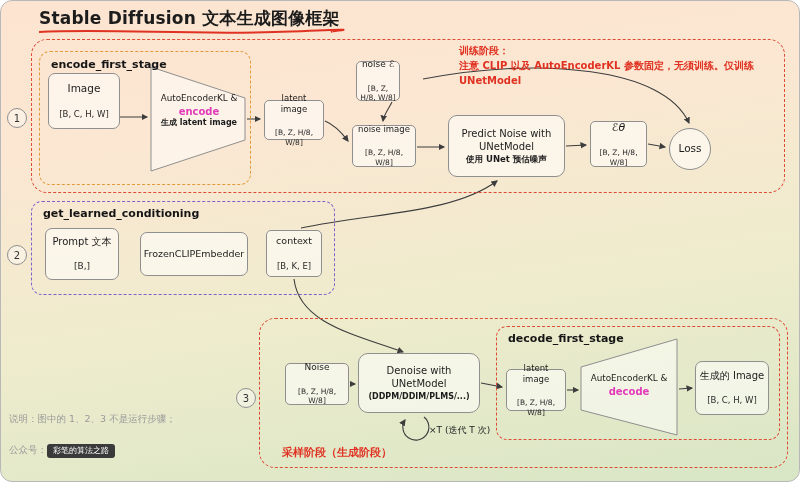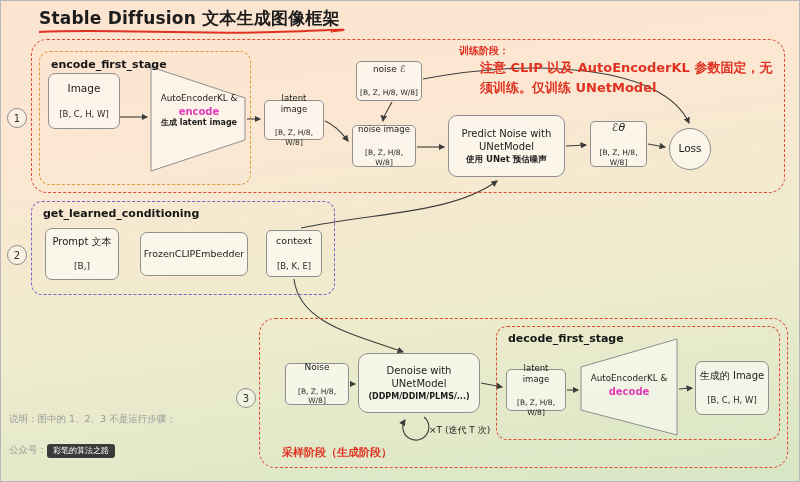--- a/index.html
+++ b/index.html
@@ -1,18 +1,18 @@
 <!DOCTYPE html>
 <html><head>
 <meta charset="utf-8">
 <style>
   html,body { margin:0; padding:0; background:#fff; }
   .canvas {
     position:relative; width:800px; height:482px; box-sizing:border-box;
-    border:1px solid #b8b8b8; border-radius:0; overflow:hidden;
+    border:1px solid #b8b8b8; border-radius:12px; overflow:hidden;
     background:linear-gradient(172deg, #fce4d0 0%, #fbe7d2 28%, #eeeccd 62%, #d8e6c5 100%);
     font-family:"DejaVu Sans","Liberation Sans",sans-serif; color:#1c1c1c;
   }
   .abs { position:absolute; }
   .overlay { position:absolute; inset:0; width:800px; height:482px; pointer-events:none; }
   .trap { fill:rgba(255,255,255,0.5); stroke:#8f8f8f; stroke-width:1; }
   .arrow { fill:none; stroke:#3d3d3d; stroke-width:1.1; marker-end:url(#ah); }
   .title { left:38px; top:6px; font-size:17px; font-weight:bold; letter-spacing:.2px; }
   .region { position:absolute; border-radius:16px; }
   .r-training { left:30px; top:38px; width:752px; height:152px; border:1.6px dashed #dd4b35; }
@@ -32,21 +32,21 @@
   .step {
     position:absolute; width:18px; height:18px; border:1px solid #8f8f8f; border-radius:50%;
     background:rgba(255,255,255,0.4); font-size:10px; display:flex; align-items:center;
     justify-content:center; color:#333;
   }
   .loss { border-radius:50%; }
   .magenta { color:#e23bb8; font-weight:bold; }
   .trap-label { position:absolute; text-align:center; line-height:1.35; }
   .note { position:absolute; left:458px; top:42px; width:326px; color:#e03222; line-height:1.5; }
   .note .nt { font-weight:bold; font-size:10px; }
-  .note .nb { font-size:13px; font-weight:bold;margin-left:21px; }
+  .note .nb { font-size:10px; font-weight:bold; }
   .foot { position:absolute; color:#9a9a9a; font-size:9.5px; line-height:1.2; }
   .badge { display:inline-block; background:#3a3a3a; color:#fff; font-size:8px;
     padding:2px 6px; border-radius:3px; vertical-align:middle; }
   .loop-label { position:absolute; font-size:9px; color:#222; }
   .stage-label { position:absolute; color:#e03222; font-weight:bold; font-size:11px; }
 </style>
 </head>
 <body>
 
 <div class="canvas">
@@ -107,21 +107,21 @@
     <div style="font-size:8.8px;">AutoEncoderKL &amp;</div>
     <div class="magenta" style="font-size:10px;">encode</div>
     <div style="font-size:8px; font-weight:bold;">生成 latent image</div>
   </div>
 
   <div class="box" style="left:263px; top:99px; width:60px; height:40px; border-radius:5px;">
     <div class="l1" style="font-size:8.5px;">latent image</div>
     <div class="l2">[B, Z, H/8, W/8]</div>
   </div>
 
-  <div class="box" style="left:355px; top:60px; width:66px; height:40px; border-radius:5px;">
+  <div class="box" style="left:355px; top:60px; width:44px; height:40px; border-radius:5px;">
     <div class="l1" style="font-size:9px;">noise ℰ</div>
     <div class="l2">[B, Z, H/8, W/8]</div>
   </div>
 
   <div class="box" style="left:351px; top:124px; width:64px; height:42px; border-radius:5px;">
     <div class="l1" style="font-size:8.5px;">noise image</div>
     <div class="l2">[B, Z, H/8, W/8]</div>
   </div>
 
   <div class="box" style="left:447px; top:114px; width:117px; height:62px; border-radius:9px;">

